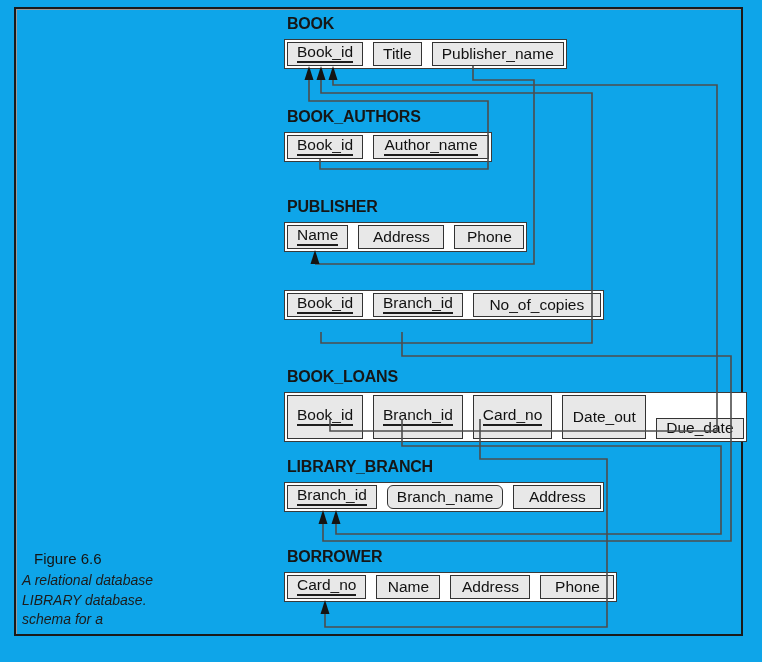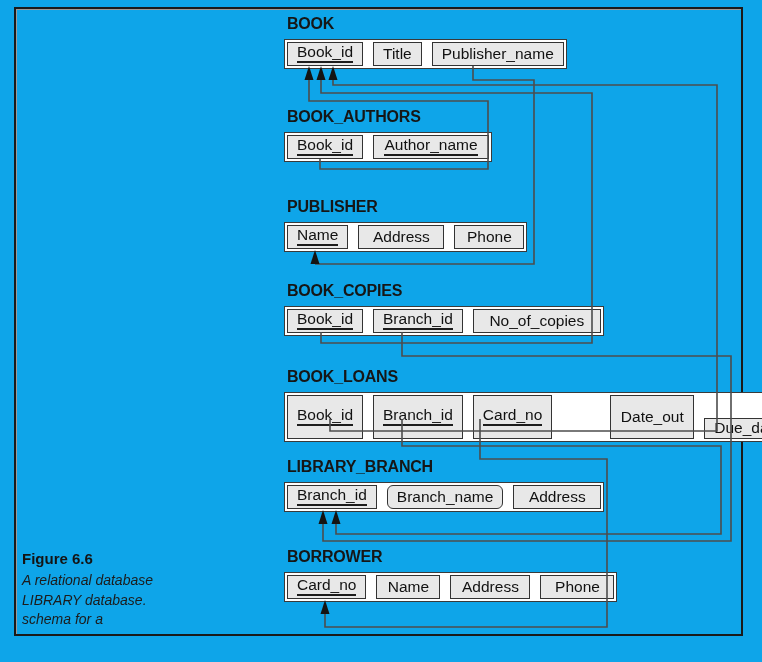--- a/index.html
+++ b/index.html
@@ -64,23 +64,24 @@
     padding-bottom: 1px;
   }
   .caption {
     position: absolute;
     left: 22px; top: 550px;
     z-index: 2;
     width: 200px;
   }
   .cap-title {
     font-size: 15px;
-    font-weight: bold;
+    font-weight: normal;
     margin-bottom: 4px;
     color: #141414;
+    margin-left: 12px;
   }
   .cap-line {
     font-size: 14px;
     line-height: 19.5px;
     color: #1c1c1c;
     font-style: italic;
   }
   .fk-line { fill: none; stroke: var(--line-color, #4d4d4d); stroke-width: 1.6; }
   .fk-arrowhead { fill: var(--arrow-color, #141414); stroke: none; }
 </style>
@@ -131,42 +132,42 @@
           <div class="cell pk" style="min-width: 39px;">
             <span class="attr-text">Name</span>
           </div>
           <div class="cell" style="min-width: 66px;">
             <span class="attr-text">Address</span>
           </div>
           <div class="cell" style="min-width: 50px;">
             <span class="attr-text">Phone</span>
           </div>
         </div></div>
-      <div class="table" style="left: 284px; top: 283px;"><div class="table-label">BOOK_COPIES</div><div class="row">
+      <div class="table" style="left: 284px; top: 283px;"><div class="row">
           <div class="cell pk" style="min-width: 50px;">
             <span class="attr-text">Book_id</span>
           </div>
           <div class="cell pk" style="min-width: 64px;">
             <span class="attr-text">Branch_id</span>
           </div>
           <div class="cell" style="min-width: 108px;">
             <span class="attr-text">No_of_copies</span>
           </div>
         </div></div>
       <div class="table" style="left: 284px; top: 369px;"><div class="table-label">BOOK_LOANS</div><div class="row">
           <div class="cell pk" style="min-width: 46px;">
             <span class="attr-text">Book_id</span>
           </div>
           <div class="cell pk" style="min-width: 60px;">
             <span class="attr-text">Branch_id</span>
           </div>
           <div class="cell pk" style="min-width: 58px;">
             <span class="attr-text">Card_no</span>
           </div>
-          <div class="cell" style="min-width: 64px; margin-left: 48px;">
+          <div class="cell" style="min-width: 64px;">
             <span class="attr-text">Date_out</span>
           </div>
           <div class="cell" style="min-width: 63px; margin-top: 23px;">
             <span class="attr-text">Due_date</span>
           </div>
         </div></div>
       <div class="table" style="left: 284px; top: 459px;"><div class="table-label">LIBRARY_BRANCH</div><div class="row">
           <div class="cell pk" style="min-width: 68px;">
             <span class="attr-text">Branch_id</span>
           </div>

